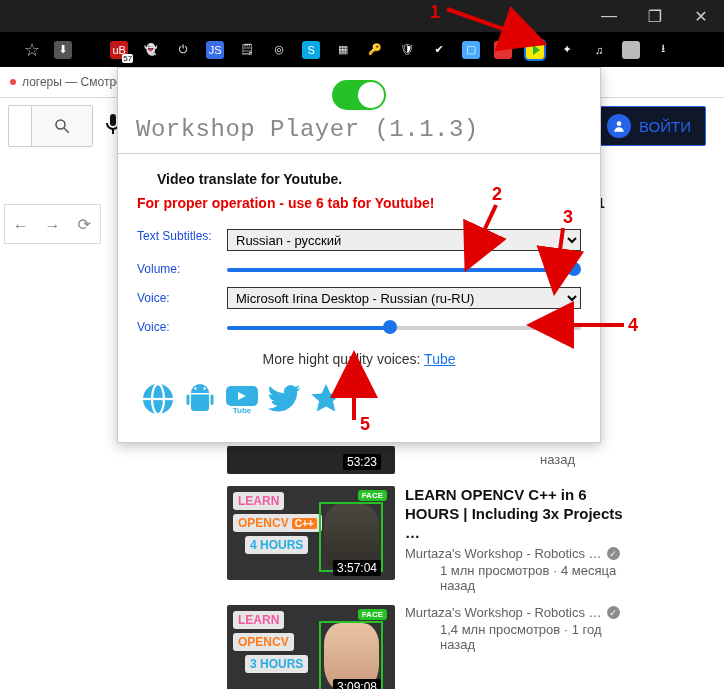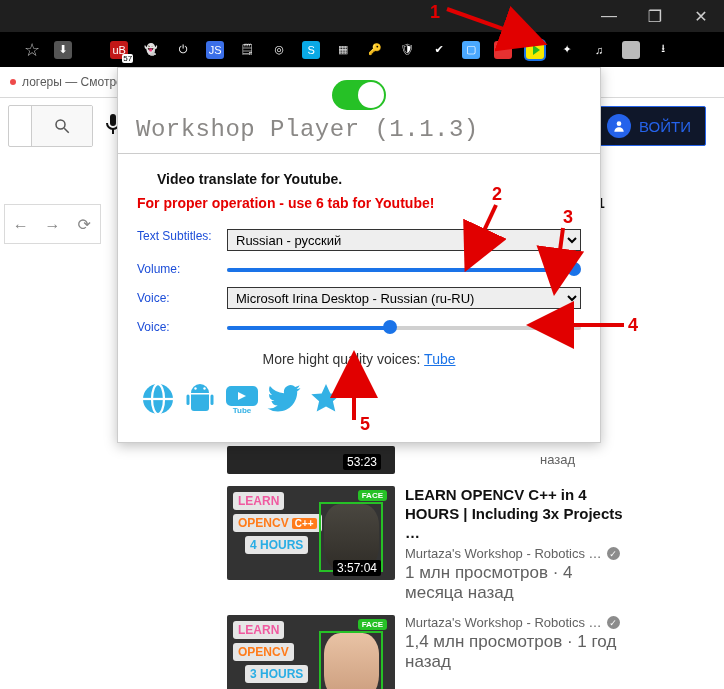--- a/index.html
+++ b/index.html
@@ -216,21 +216,21 @@
 .thumb .opencv .pp{background:#ff7b1a;color:#fff;font-size:10px;padding:0 3px;border-radius:2px;margin-left:3px;}
 .thumb .hrs { top:50px;left:18px;padding:2px 5px;color:#29ade4;font-size:12px;}
 .thumb .face { top:4px;right:8px;background:#26c126;color:#fff;font-size:8px;padding:1px 4px;}
 .thumb .fbox { position:absolute;border:2px solid #26c126;}
 .thumb .head { position:absolute;right:16px;top:18px;width:55px;height:70px;background:linear-gradient(#e9c3a5,#c99a7a);border-radius:30% 30% 40% 40%;}
 
 .meta { flex:1; }
 .meta .title { font-size:15px; font-weight:600; color:#111; line-height:1.25; margin-bottom:4px;}
 .meta .chan  { font-size:13px; color:#616161; margin-bottom:2px; display:flex; align-items:center; gap:5px;}
 .meta .chan .ck{display:inline-flex;width:13px;height:13px;border-radius:50%;background:#8c8c8c;color:#fff;font-size:9px;align-items:center;justify-content:center;}
-.meta .stats { font-size:17px; color:#616161;}
+.meta .stats { font-size:13px; color:#616161;margin-left:35px;}
 
 
 .bg-year { position:absolute;left:562px;top:195px;font-size:14px;color:#111;font-weight:600;}
 .bg-iew  { position:absolute;left:567px;top:390px;font-size:14px;color:#616161;}
 .bg-naz  { position:absolute;left:540px;top:450px;font-size:13px;color:#616161;}
 
 
 .navbox {
   position:absolute;left:4px;top:204px;width:95px;height:38px;
   border:1px solid #dadada;background:#fff;display:flex;align-items:center;
@@ -422,21 +422,21 @@
     <div class="thumb">
       <div class="overlay learn">LEARN</div>
       <div class="overlay opencv">OPENCV<span class="pp">C++</span></div>
       <div class="overlay hrs">4 HOURS</div>
       <div class="overlay face">FACE</div>
       <div class="head" style="background:linear-gradient(#4a4740,#2e2b26)"></div>
       <div class="fbox" style="right:12px;top:16px;width:60px;height:66px;"></div>
       <div class="dur">3:57:04</div>
     </div>
     <div class="meta">
-      <div class="title">LEARN OPENCV C++ in 4 HOURS | Including 3x Projects …</div>
+      <div class="title">LEARN OPENCV C++ in 6 HOURS | Including 3x Projects …</div>
       <div class="chan">
           <span>Murtaza's Workshop - Robotics …</span>
           <span class="ck">✓</span>
         </div>
       <div class="stats">1 млн просмотров · 4 месяца назад</div>
     </div>
   </div>
 
   <div class="vrow">
     <div class="thumb">

